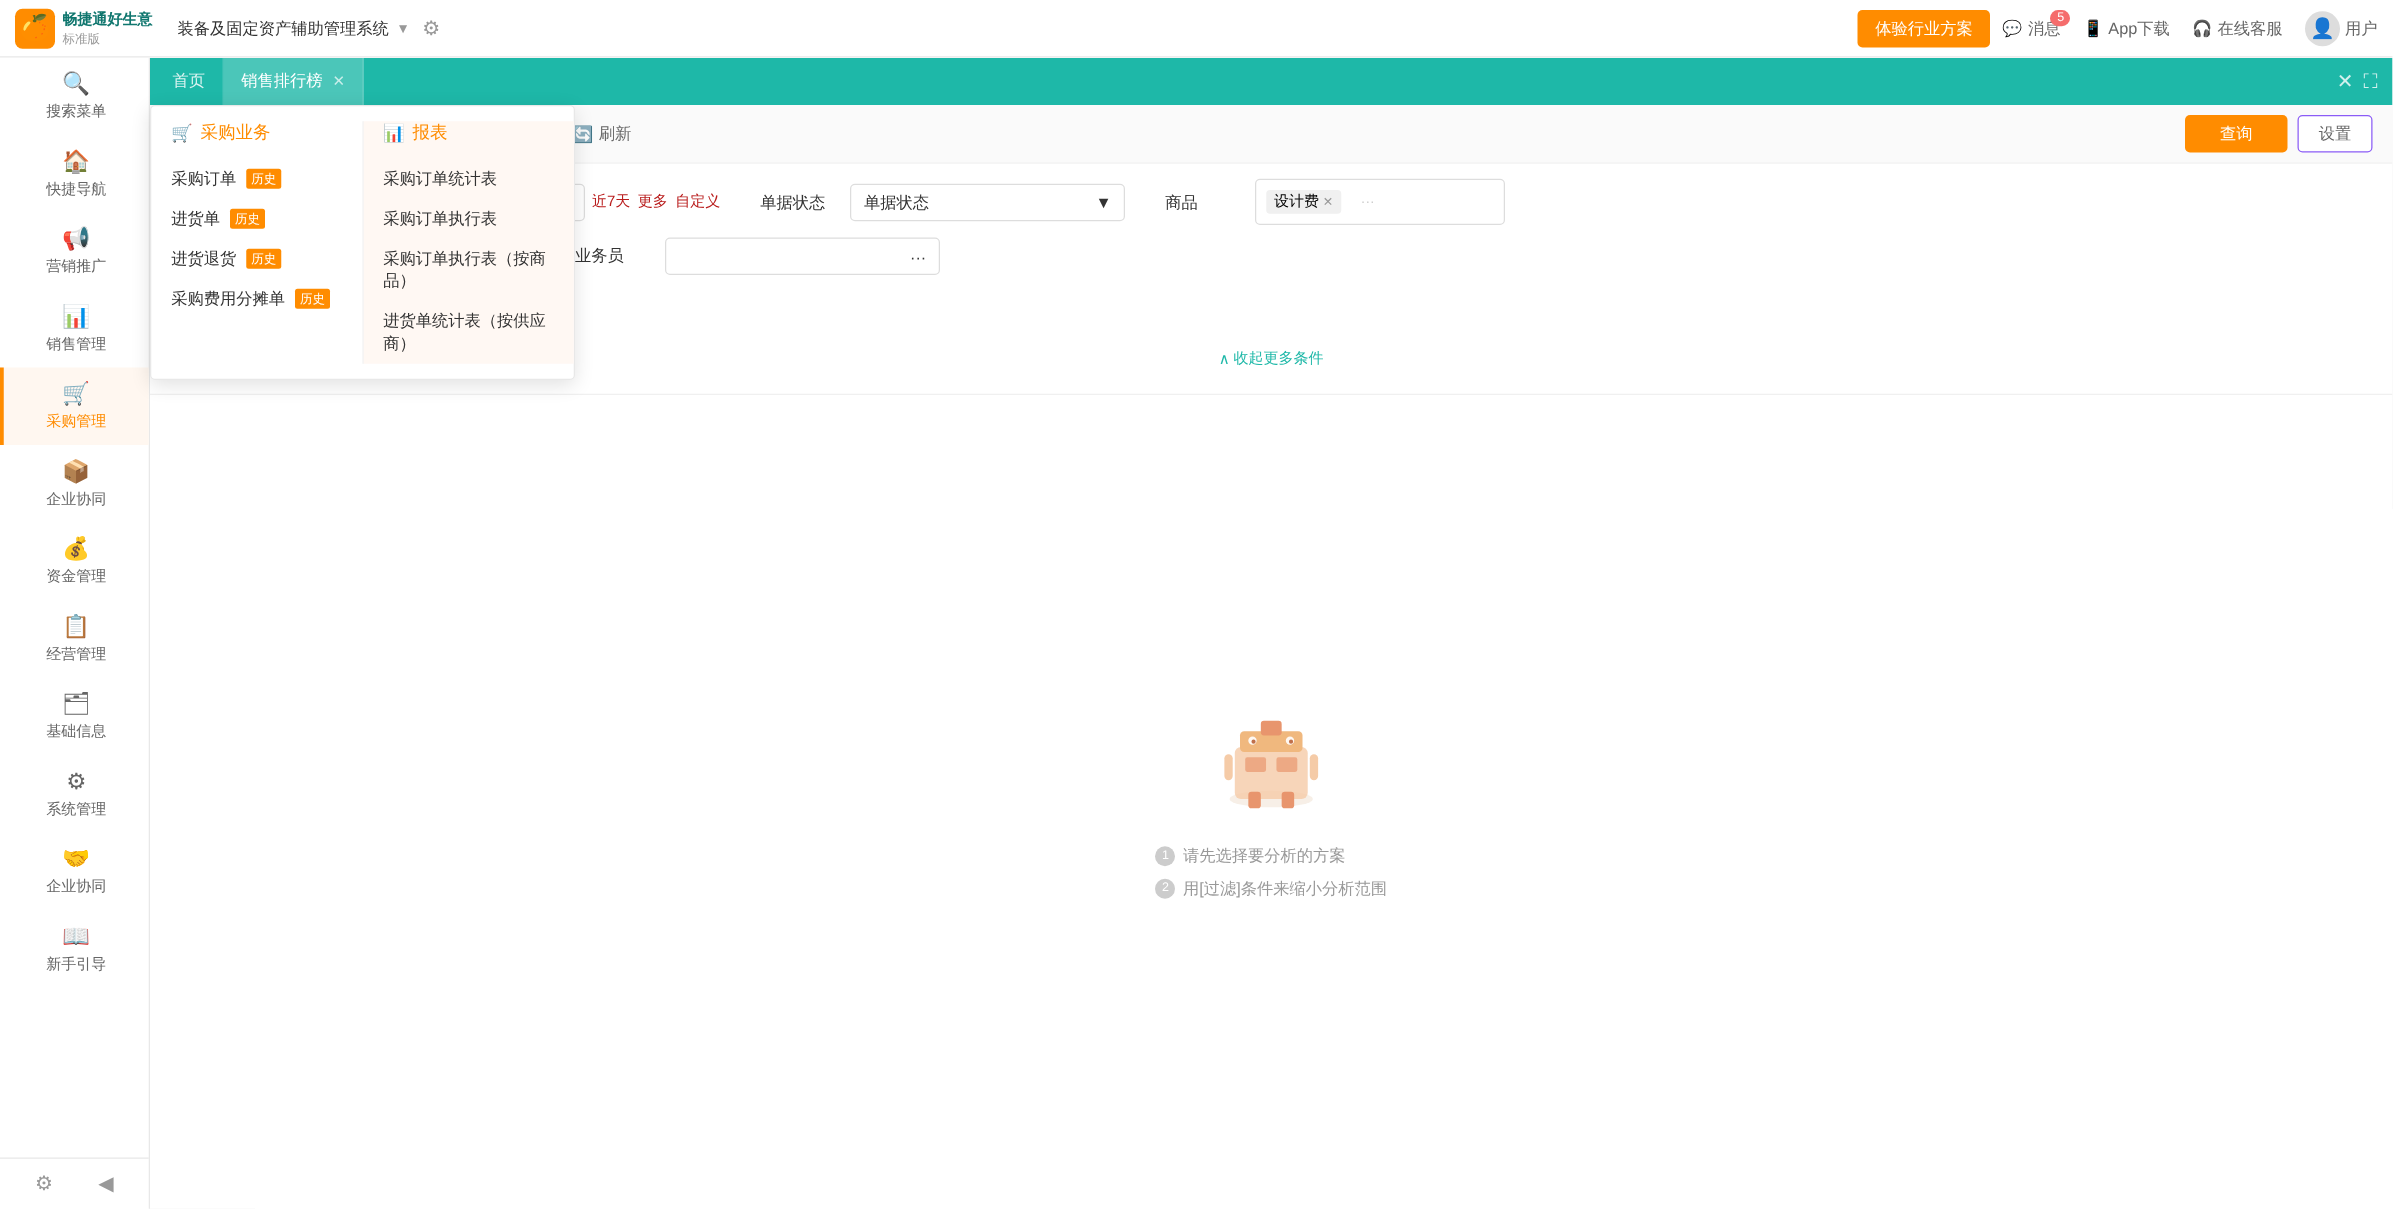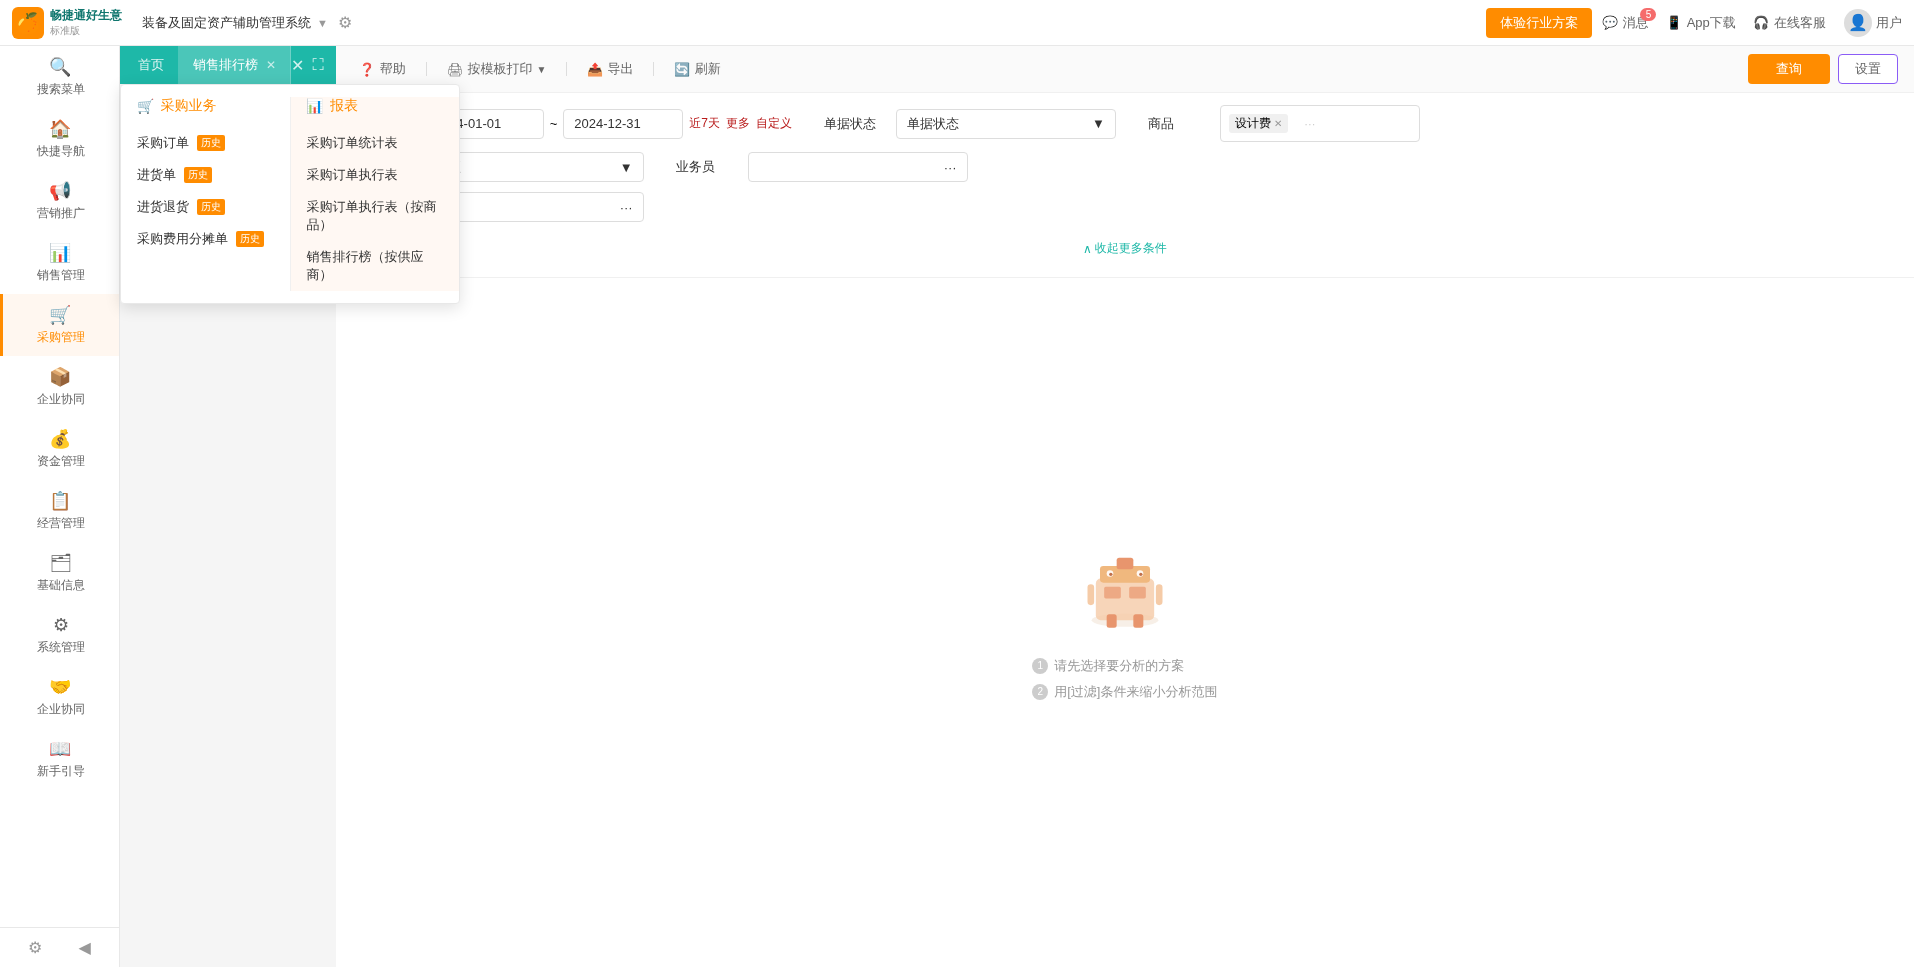--- a/index.html
+++ b/index.html
@@ -132,21 +132,21 @@
       border-top: 1px solid #e8e8e8;
     }
     .sidebar-bottom-icon { color: #999; font-size: 16px; cursor: pointer; }
 
     
     .main {
       margin-top: 46px;
       margin-left: 120px;
       height: calc(100vh - 46px);
       display: flex;
-      flex-direction: row;
+      flex-direction: column;
       background: #f5f5f5;
     }
 
     
     .tab-bar {
       background: #1eb8a8;
       display: flex;
       align-items: center;
       height: 38px;
       padding: 0 4px;
@@ -671,18 +671,18 @@
         <div class="dropdown-item">
           <span>采购订单统计表</span>
         </div>
         <div class="dropdown-item">
           <span>采购订单执行表</span>
         </div>
         <div class="dropdown-item">
           <span>采购订单执行表（按商品）</span>
         </div>
         <div class="dropdown-item">
-          <span>销售排行榜（按供应商）</span>
+          <span>进货单统计表（按供应商）</span>
         </div>
       </div>
     </div>
   </div>
 </div>
 
 </body></html>

